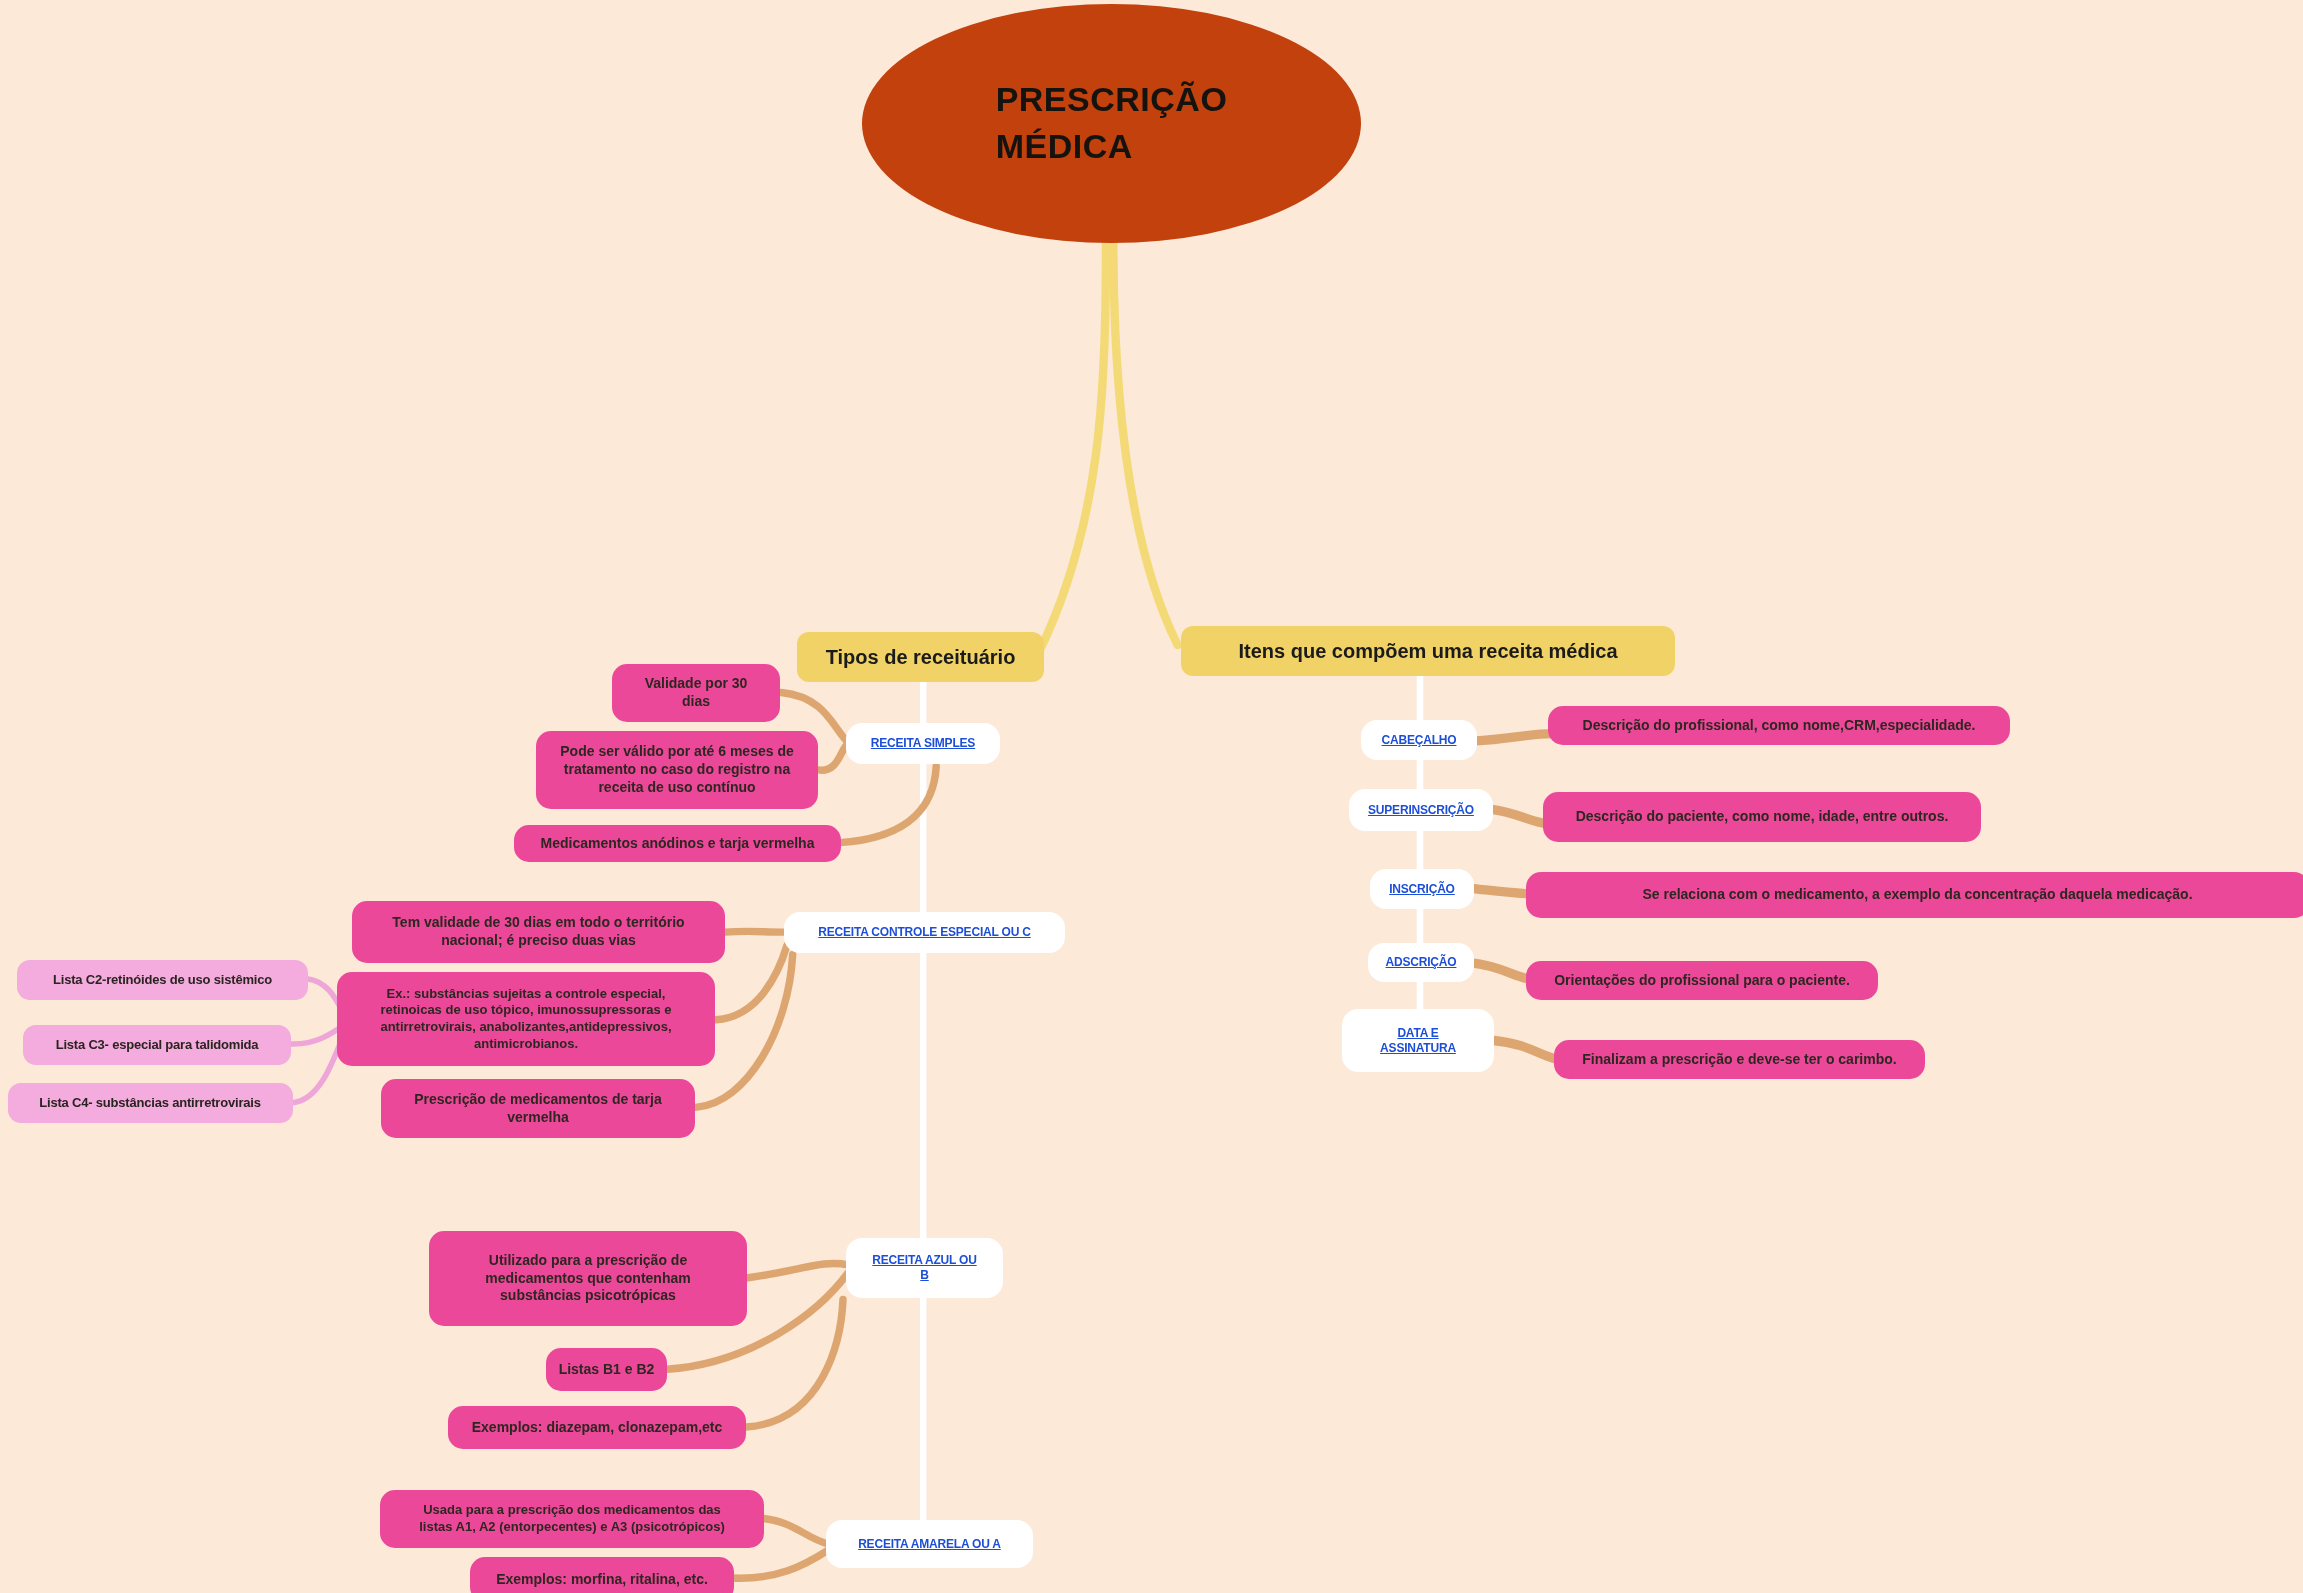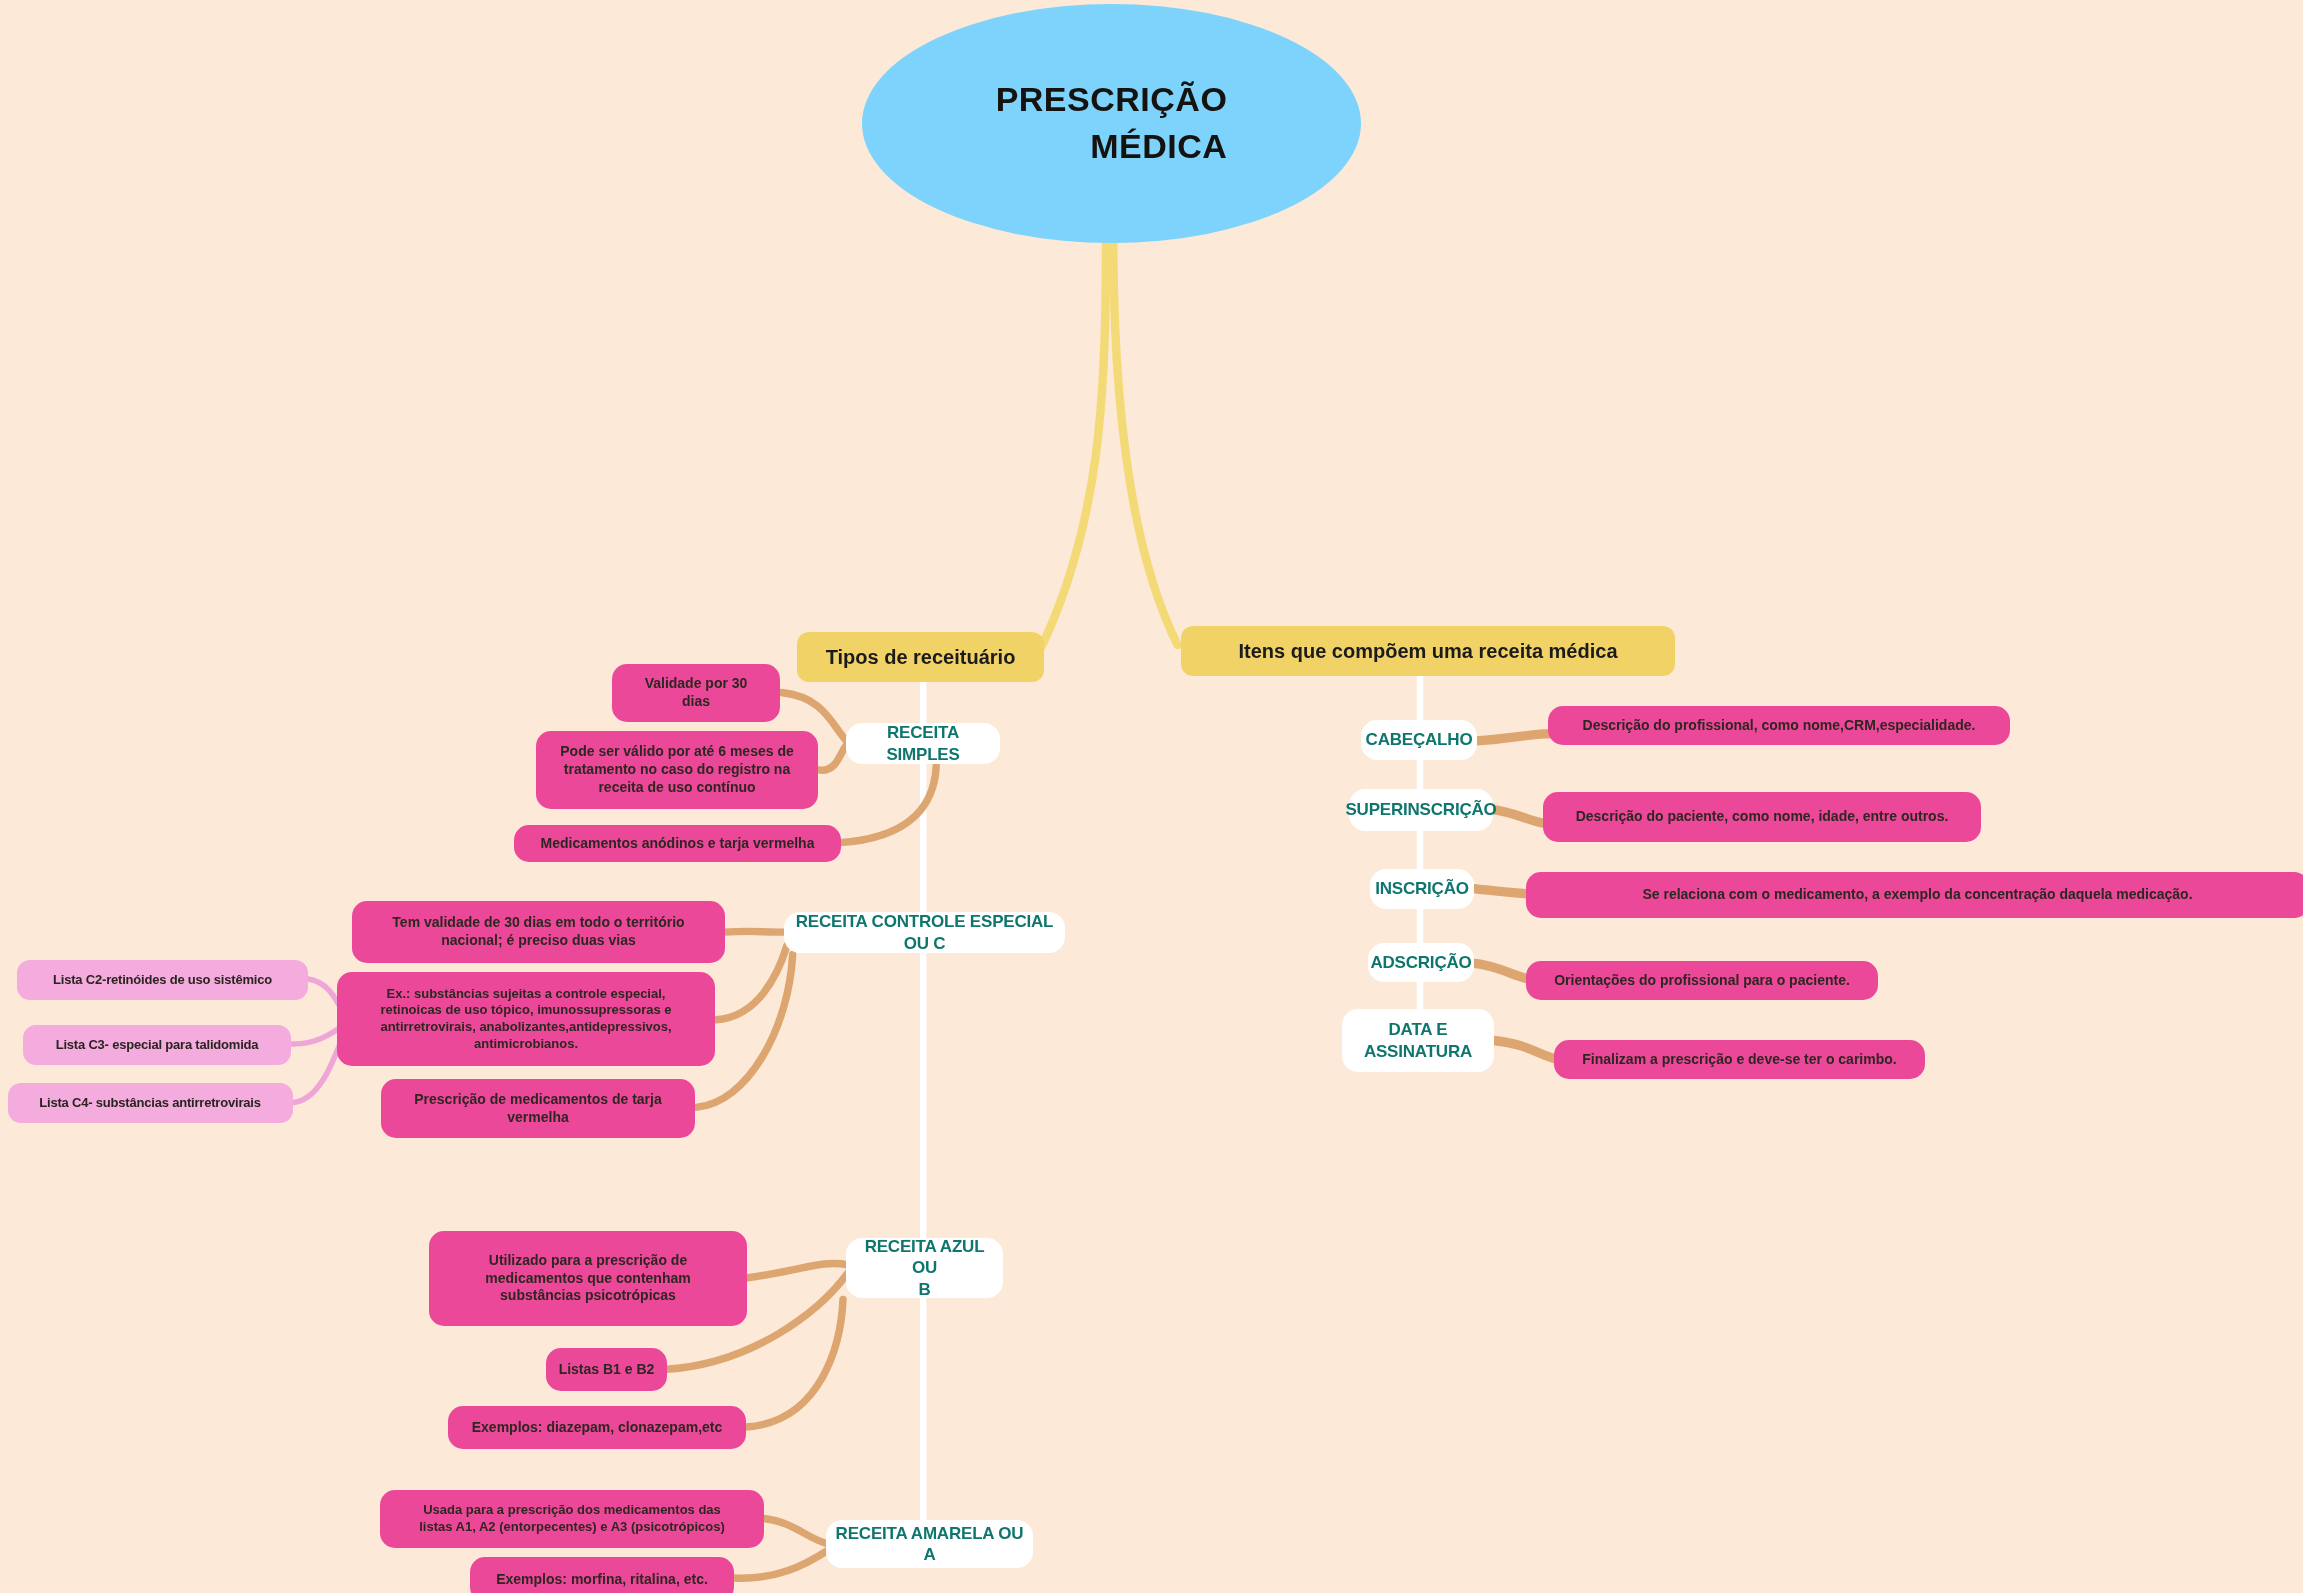--- a/index.html
+++ b/index.html
@@ -10,32 +10,32 @@
   }
   #canvas { position:absolute; left:0; top:0; width:2304px; height:1593px; }
   svg.wires { position:absolute; left:0; top:0; }
   .box {
     position:absolute; box-sizing:border-box;
     display:flex; align-items:center; justify-content:center;
     text-align:center; font-weight:bold; white-space:pre-line;
   }
   .ellipse {
     position:absolute; left:862px; top:3.7px; width:499px; height:239px;
-    background:#7dd3fc; border-radius:50%;
+    background:#c2410c; border-radius:50%;
     display:flex; align-items:center; justify-content:center;
-    text-align:right; font-weight:bold; font-size:34px; line-height:1.38;
+    text-align:left; font-weight:bold; font-size:34px; line-height:1.38;
     color:#151310; white-space:pre-line; letter-spacing:0.5px;
   }
   .ylabel {
     background:#f1d266; border-radius:12px; color:#1b1b1b;
     font-size:20px; line-height:1.1; padding:3.7px 9.3px;
   }
   .wnode {
-    background:#ffffff; border-radius:16px; color:#0f766e;
-    font-size:17px; line-height:1.25; letter-spacing:-0.2px; padding:2.8px 7.5px;
+    background:#ffffff; border-radius:16px; color:#1d4ed8;
+    font-size:12px; line-height:1.25; letter-spacing:-0.2px; padding:2.8px 7.5px;text-decoration:underline;
   }
   .obox {
     background:#ec4899; border-radius:15px; color:#2e2620;
     font-size:14px; line-height:1.28; padding:3.7px 6.5px;
   }
   .obox-sm { font-size:13px; }
   .pbox {
     background:#f4abdd; border-radius:13px; color:#2a2420;
     font-size:13px; line-height:1.2; padding:2.8px 5.6px; letter-spacing:-0.2px;
   }

